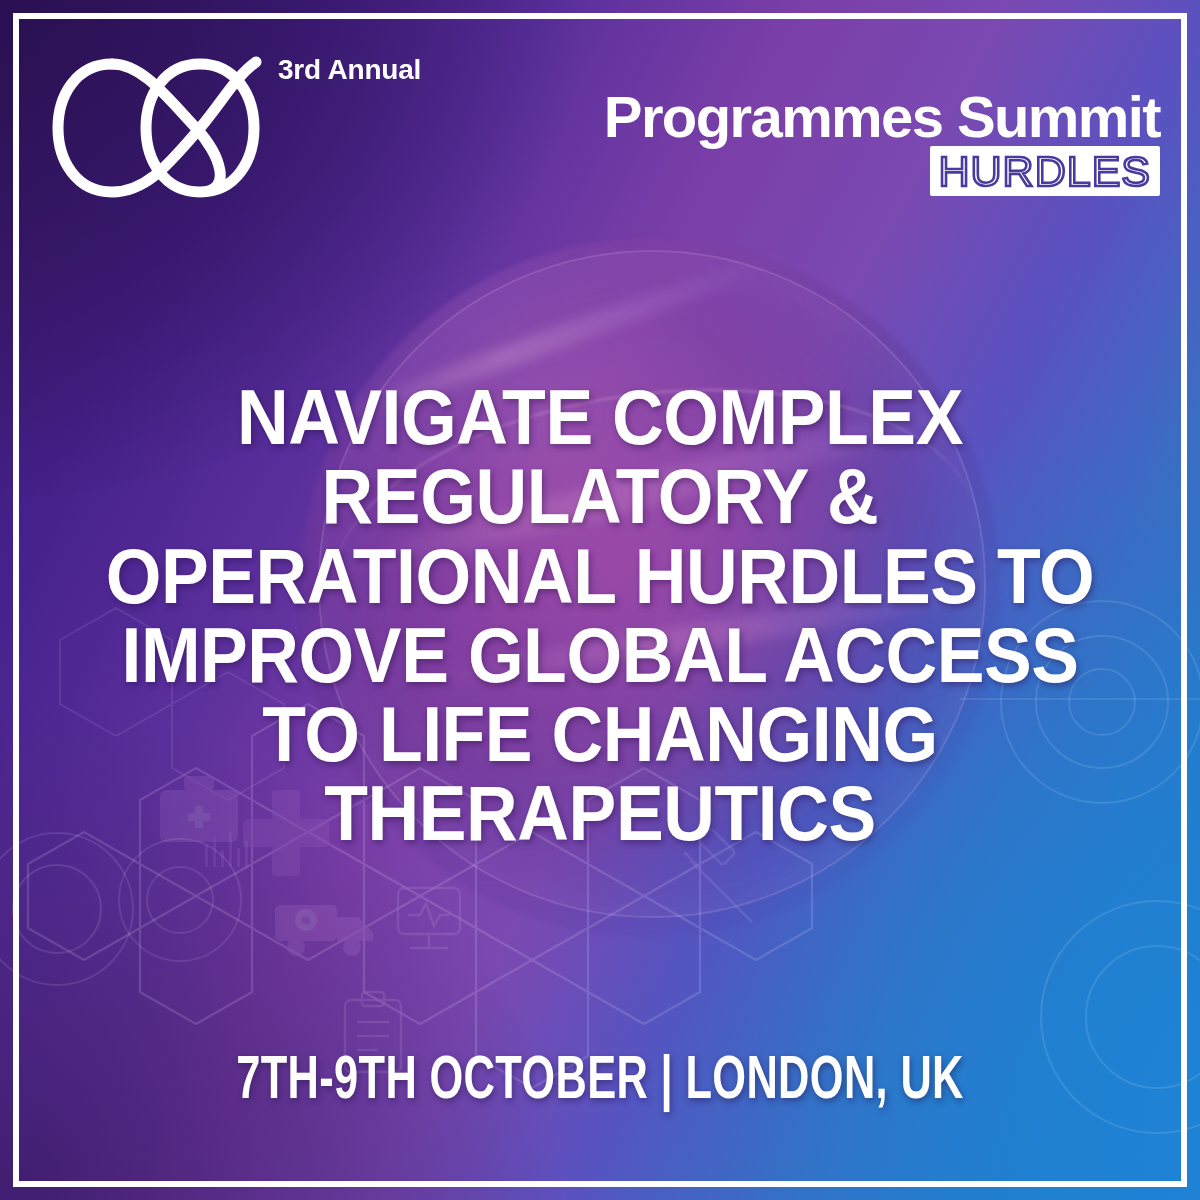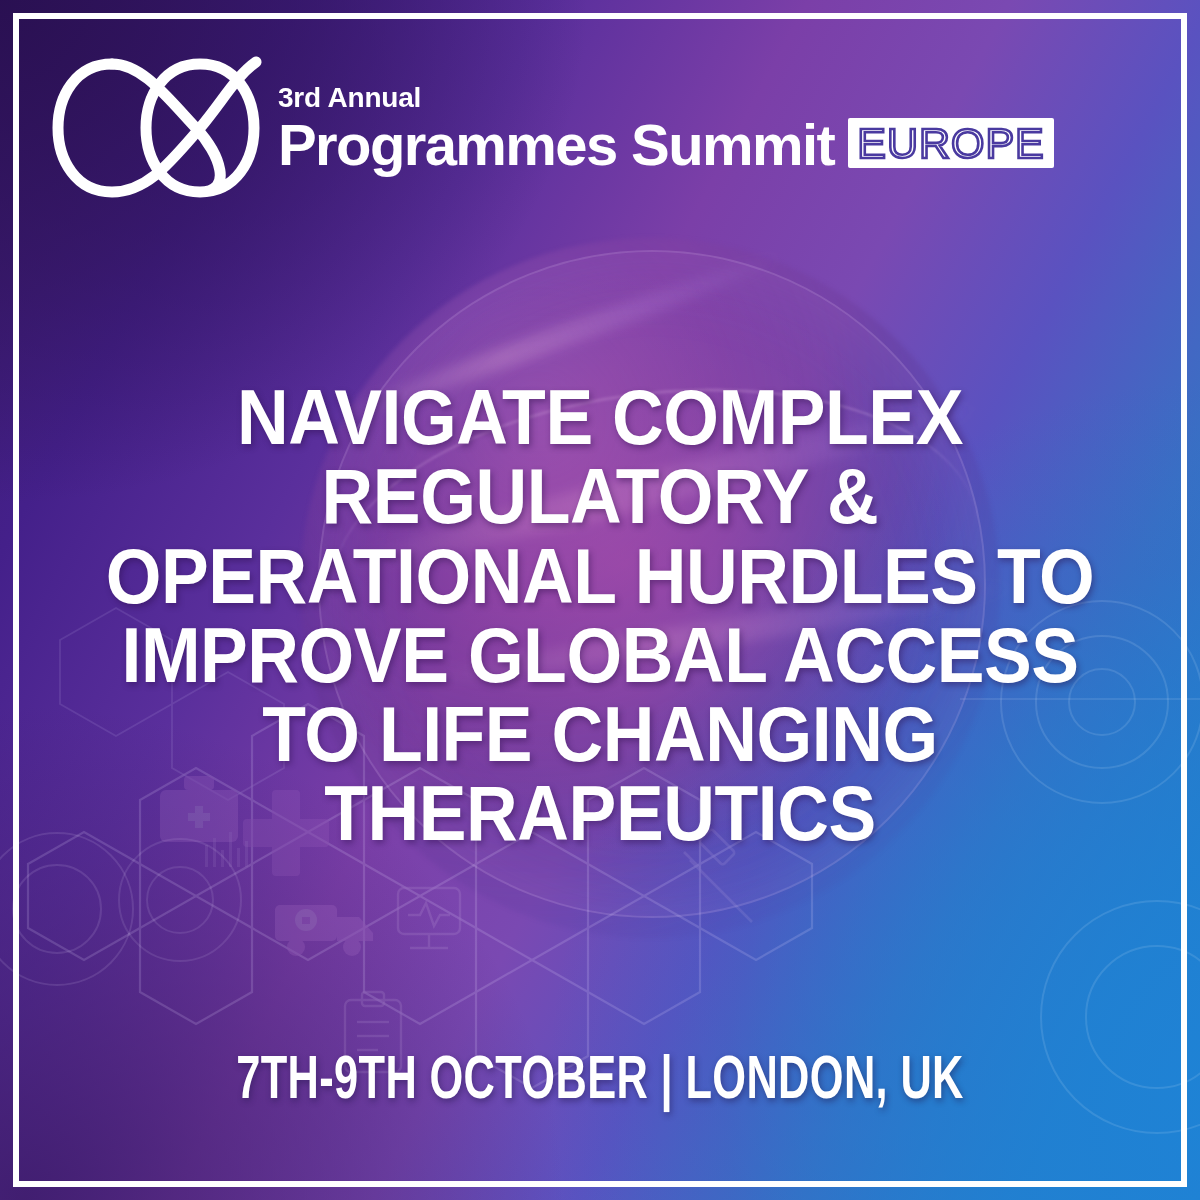--- a/index.html
+++ b/index.html
@@ -179,20 +179,21 @@
     font-size: 28px;
     font-weight: 700;
     letter-spacing: -0.2px;
     line-height: 1;
     margin-bottom: 3px;
   }
   .brand-line {
     display: flex;
     align-items: flex-end;
     white-space: nowrap;
+    flex-direction: column;
   }
   .brand {
     color: #ffffff;
     font-size: 58px;
     font-weight: 700;
     line-height: 1.03;
     letter-spacing: -1.6px;
   }
   .europe-badge {
     background: #ffffff;
@@ -372,21 +373,21 @@
                C 96 44, 114 12, 150 12
                C 186 12, 204 44, 204 76
                C 204 108, 186 140, 150 140" fill="none" stroke="#ffffff" stroke-width="11" stroke-linecap="round"></path>
     </svg>
 
     <div class="logo-text">
       <div class="annual">3rd Annual</div>
       <div class="brand-line">
         <div class="brand">Programmes Summit</div>
         <div class="europe-badge">
-          <span class="eu-text">EUROPE</span>
+          <span class="eu-text">HURDLES</span>
         </div>
       </div>
     </div>
   </div>
 
   <div class="headline">
     <span class="headline-line">NAVIGATE COMPLEX</span>
     <span class="headline-line">REGULATORY &amp;</span>
     <span class="headline-line">OPERATIONAL HURDLES TO</span>
     <span class="headline-line">IMPROVE GLOBAL ACCESS</span>

